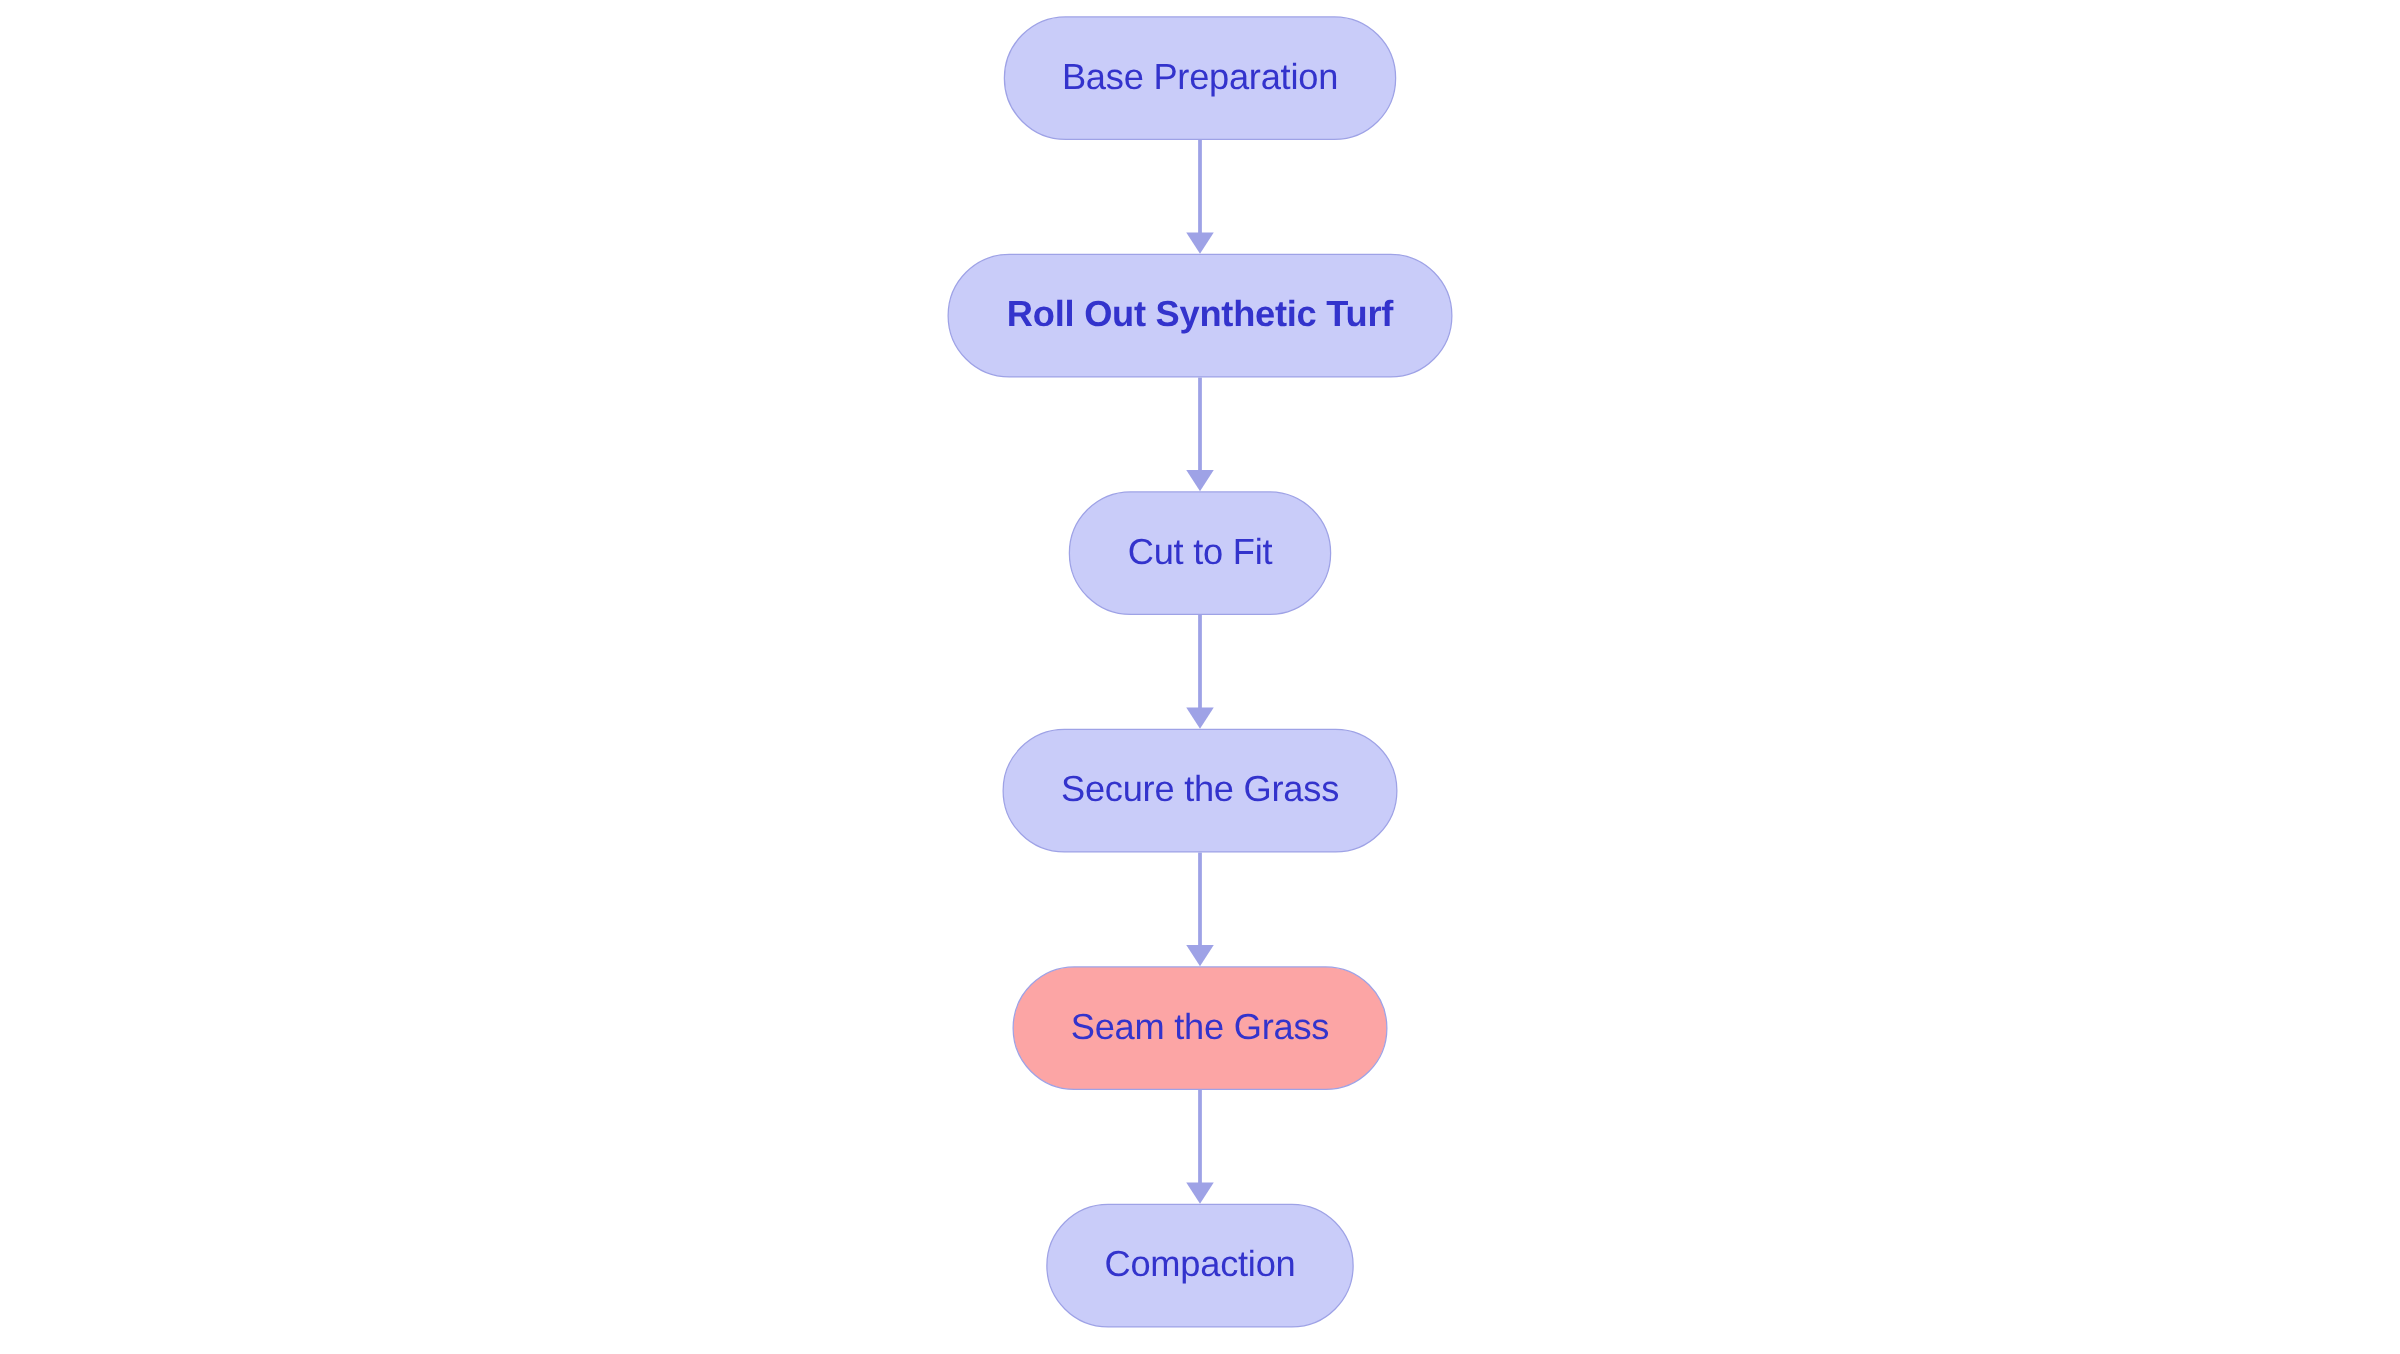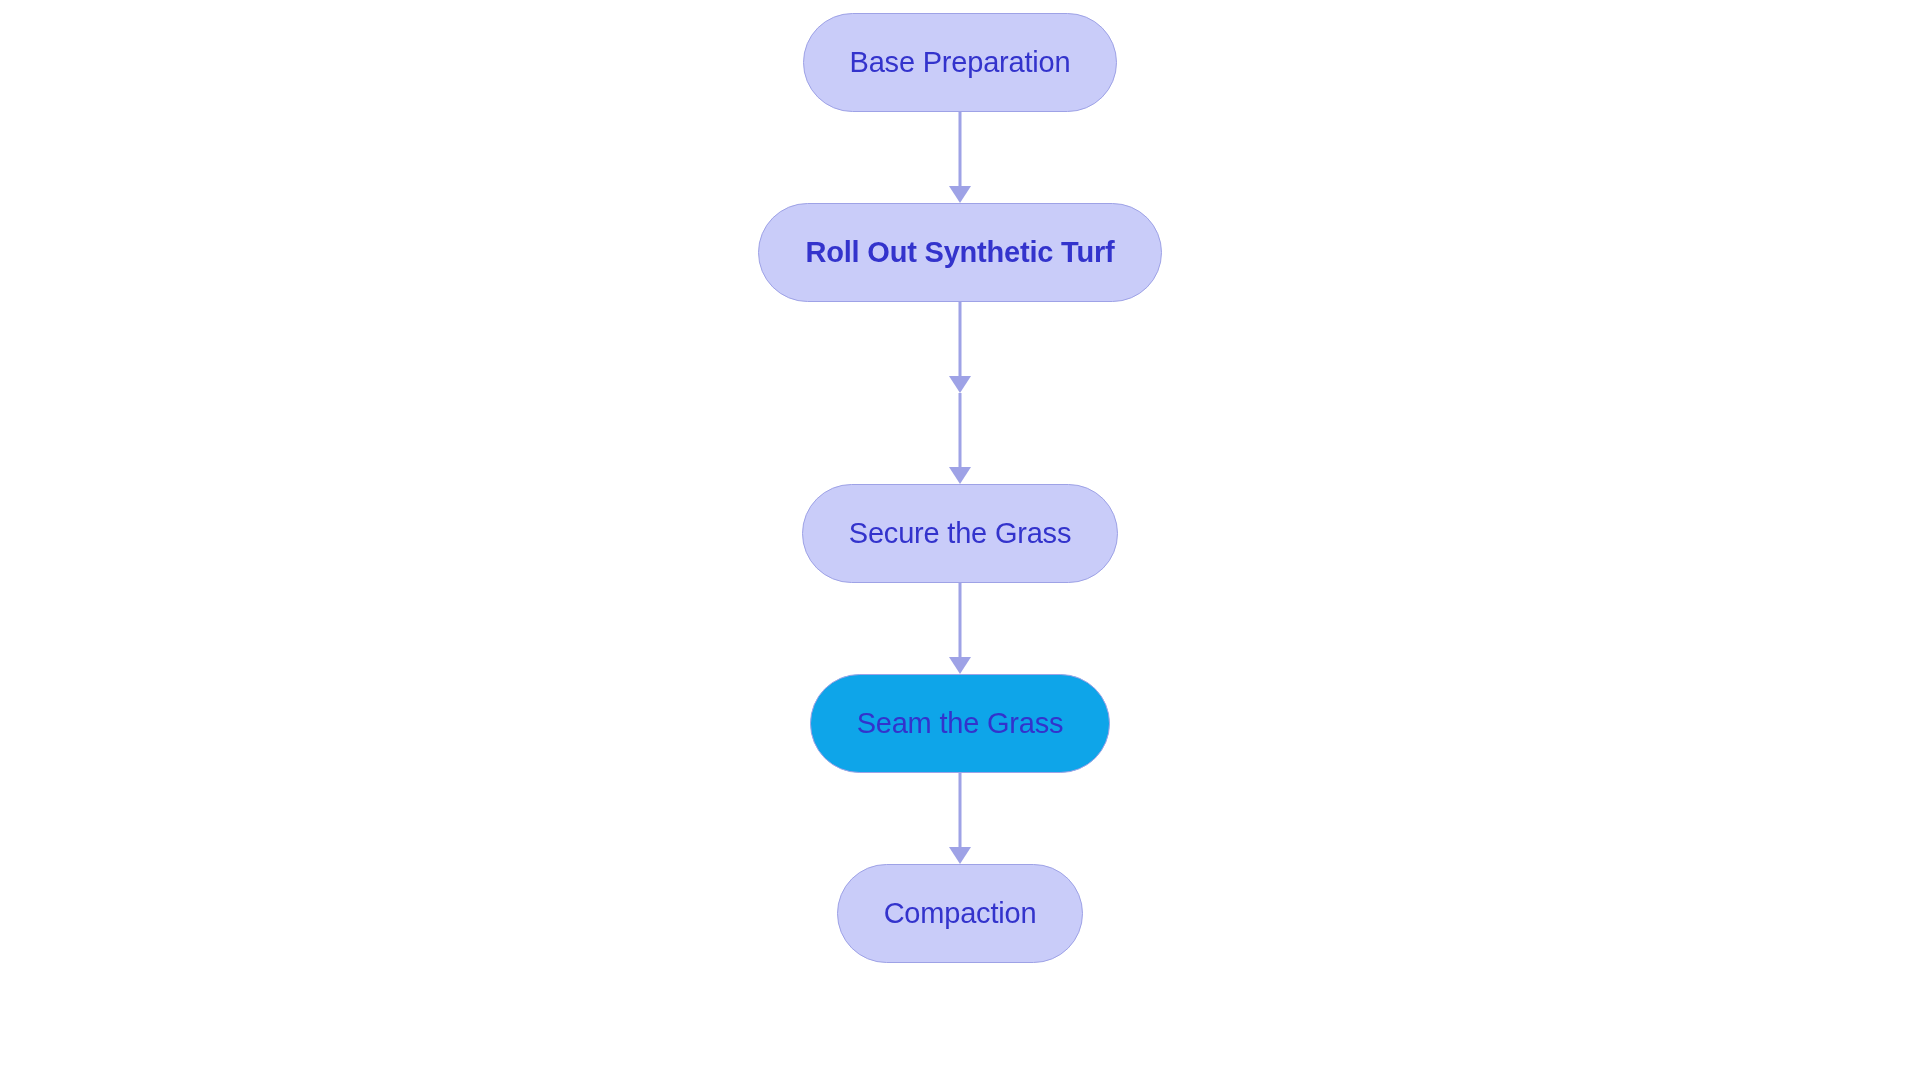--- a/index.html
+++ b/index.html
@@ -102,36 +102,39 @@
 
     <div class="node" style="background: rgb(201, 204, 249); border-color: rgb(158, 162, 230); color: rgb(51, 51, 204); font-weight: bold;">
       <span>Roll Out Synthetic Turf</span>
     </div>
 
     <div class="connector">
       <div class="connector-line" style="background: rgb(158, 162, 230);"></div>
       <div class="connector-arrow" style="border-top-color: rgb(158, 162, 230);"></div>
     </div>
 
+    <div class="node" style="background: rgb(201, 204, 249); border-color: rgb(158, 162, 230); color: rgb(51, 51, 204);">
+      <span>Cut to Fit</span>
+    </div>
 
     <div class="connector">
       <div class="connector-line" style="background: rgb(158, 162, 230);"></div>
       <div class="connector-arrow" style="border-top-color: rgb(158, 162, 230);"></div>
     </div>
 
     <div class="node" style="background: rgb(201, 204, 249); border-color: rgb(158, 162, 230); color: rgb(51, 51, 204); align-items: center;">
       <span>Secure the Grass</span>
     </div>
 
     <div class="connector">
       <div class="connector-line" style="background: rgb(158, 162, 230);"></div>
       <div class="connector-arrow" style="border-top-color: rgb(158, 162, 230);"></div>
     </div>
 
-    <div class="node" style="background: #0ea5e9; border-color: rgb(158, 162, 230); color: rgb(51, 51, 204);">
+    <div class="node" style="background: #fca5a5; border-color: rgb(158, 162, 230); color: rgb(51, 51, 204);">
       <span>Seam the Grass</span>
     </div>
 
     <div class="connector">
       <div class="connector-line" style="background: rgb(158, 162, 230);"></div>
       <div class="connector-arrow" style="border-top-color: rgb(158, 162, 230);"></div>
     </div>
 
     <div class="node" style="background: rgb(201, 204, 249); border-color: rgb(158, 162, 230); color: rgb(51, 51, 204);">
       <span>Compaction</span>

